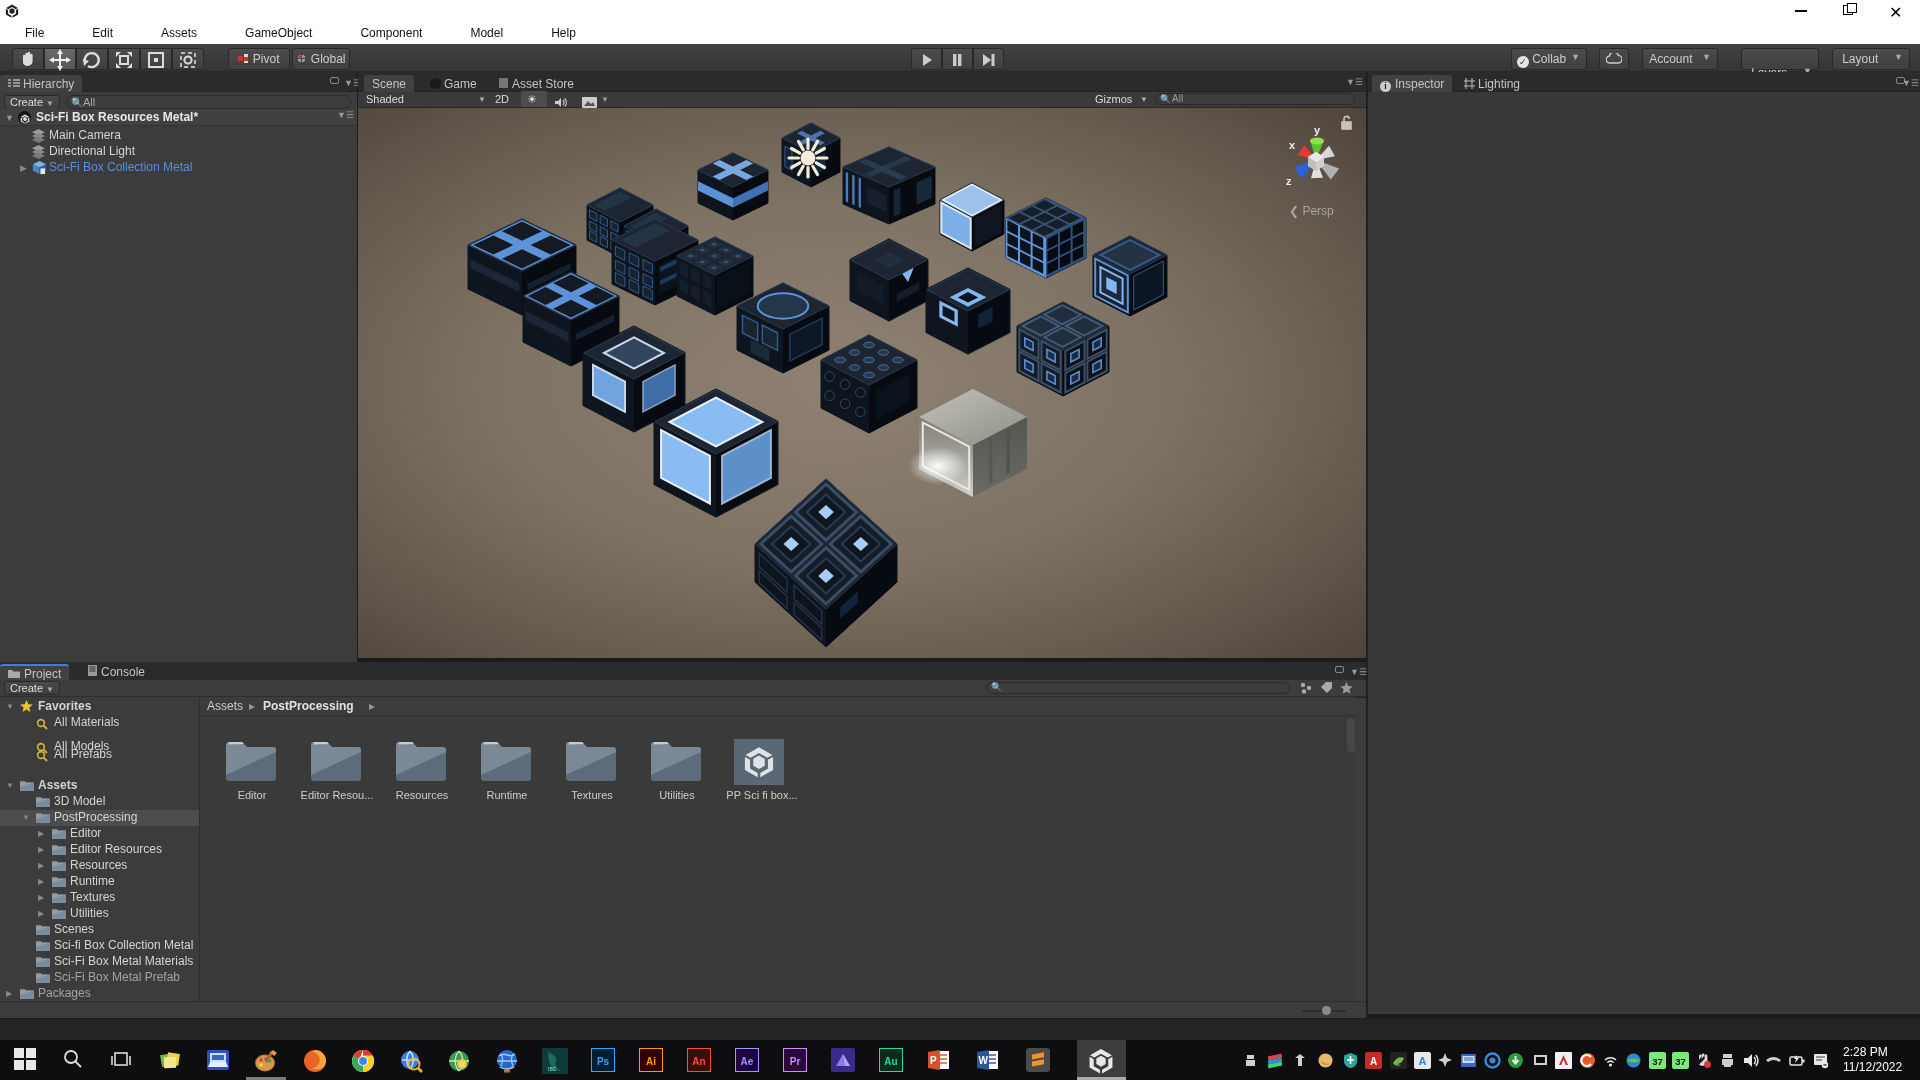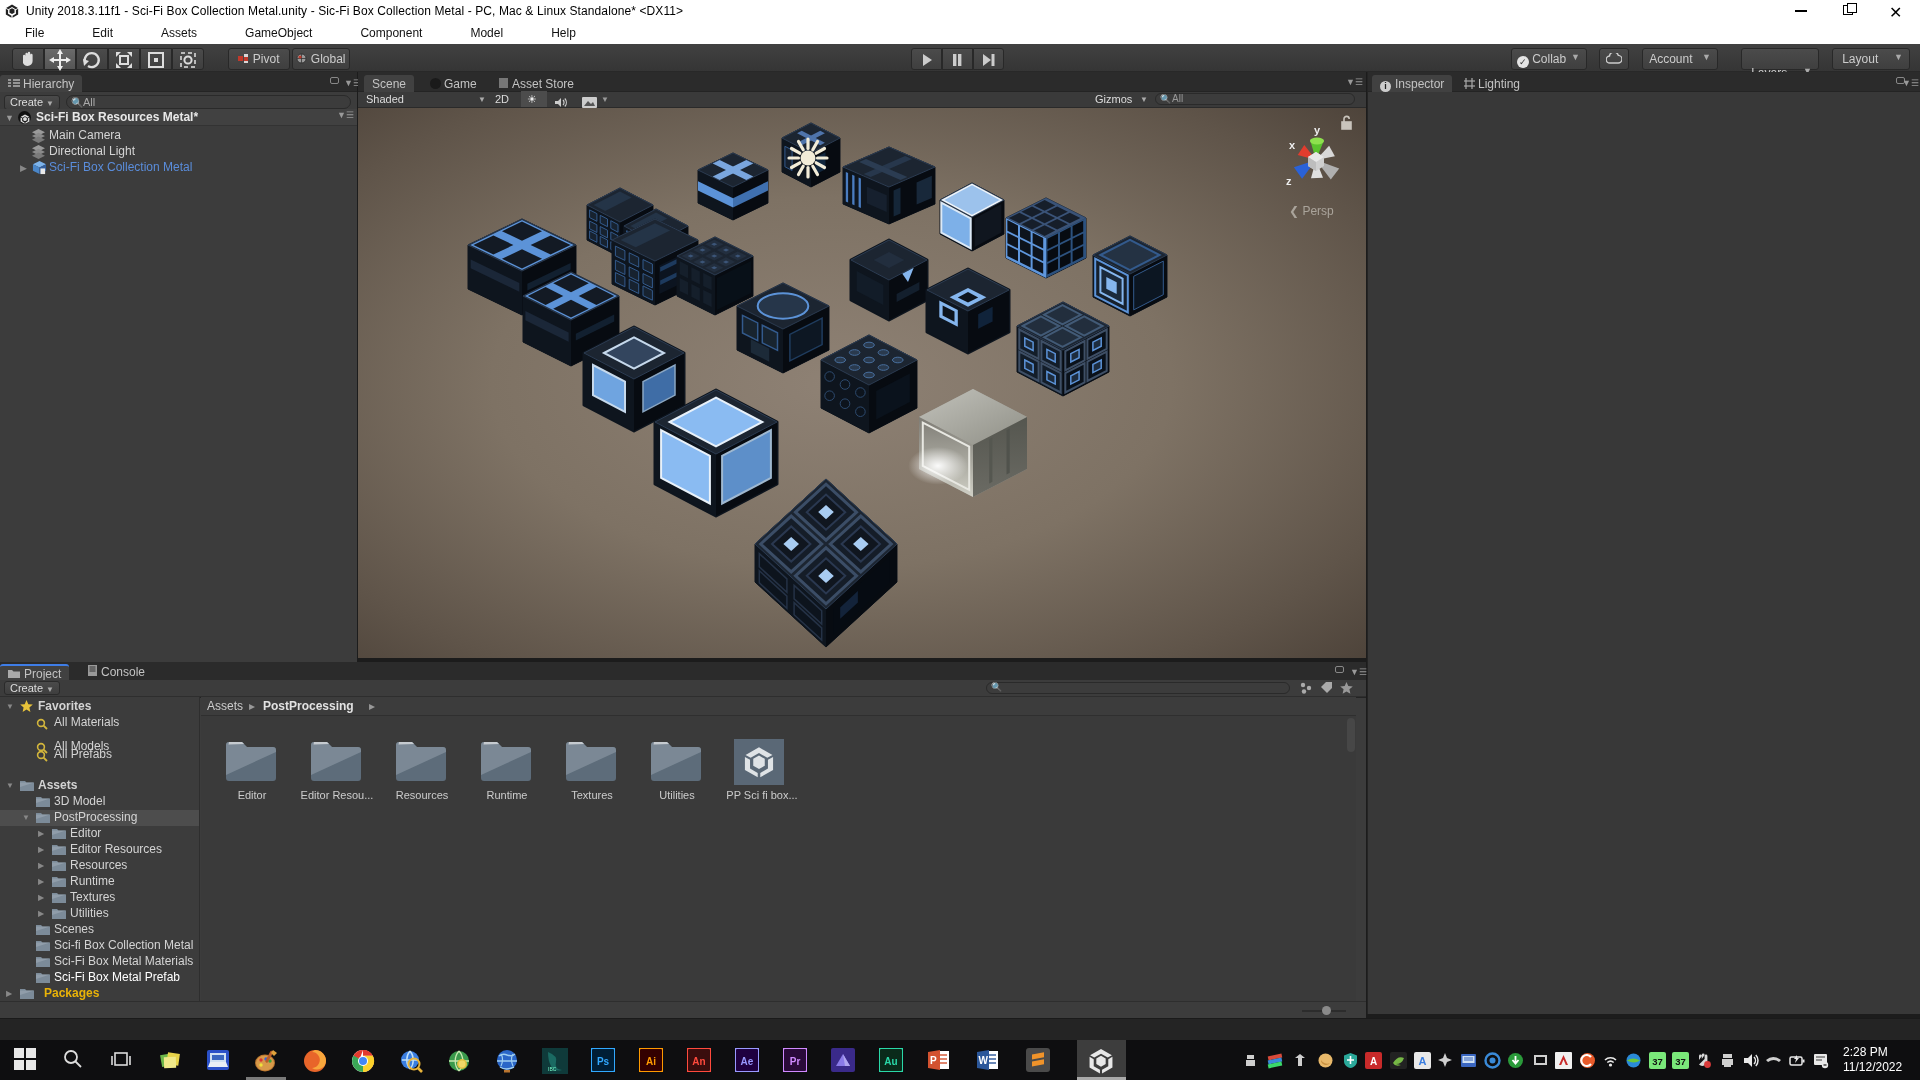--- a/index.html
+++ b/index.html
@@ -21,21 +21,20 @@
 </style></head><body>
 <div id="titlebar" class="abs">
 <span class="abs" style="left:5px;top:4px"><svg width="14" height="14" viewBox="0 0 100 100">
         <g fill="#222">
           <polygon points="50,4 92,28 76,37 50,22 24,37 8,28"></polygon>
           <polygon points="6,34 22,43 22,70 46,84 46,98 6,75"></polygon>
           <polygon points="94,34 78,43 78,70 54,84 54,98 94,75"></polygon>
           <polygon points="50,30 68,40 68,62 50,72 32,62 32,40"></polygon>
         </g>
       </svg></span>
-<span class="abs" style="left:26px;top:4px;letter-spacing:0.1px">Unity 2018.3.11f1 - Sci-Fi Box Collection Metal.unity - Sic-Fi Box Collection Metal - PC, Mac &amp; Linux Standalone* &lt;DX11&gt;</span>
 <span class="abs" style="left:1795px;top:10px;width:12px;height:1.5px;background:#000"></span>
 <span class="abs" style="left:1843px;top:5px;width:10px;height:10px;border:1.5px solid #000"></span>
 <span class="abs" style="left:1847px;top:3px;width:10px;height:10px;border:1.5px solid #000;background:#fff"></span>
 <span class="abs" style="left:1889px;top:3px;font-size:16px;color:#000">✕</span>
 </div>
 <div id="menubar" class="abs" style="padding-left:1px"><span>File</span><span>Edit</span><span>Assets</span><span>GameObject</span><span>Component</span><span>Model</span><span>Help</span></div>
 <div id="toolbar" class="abs">
     <span class="ttool" style="left:12px;border-radius:3px 0 0 3px;padding:0">
       <span style="display:block;margin:-1px 0 0 3px"><svg width="24" height="24" viewBox="0 0 24 24">
           <path d="M7 12 V8 a1.2 1.2 0 0 1 2.4 0 V6 a1.2 1.2 0 0 1 2.4 0 V5 a1.2 1.2 0 0 1 2.4 0 v2 a1.2 1.2 0 0 1 2.4 0 v6 a5 5 0 0 1 -5 5 a5 5 0 0 1 -4.6 -3z" fill="#ddd"></path>
@@ -765,29 +764,29 @@
           <path d="M0 1 h5 l1.5 1.5 H14 V11 H0z" fill="#7c8b99"></path>
           <path d="M0 2.5 L14 2.5 L0 7z" fill="#98a5b0" opacity="0.7"></path>
         </svg>
         <span style="position:absolute;left:54px;top:0;color:#d4d4d4">Sci-Fi Box Metal Materials</span>
       </div>
       <div class="row" style="top:273px;">
         <svg width="14" height="11" viewBox="0 0 14 11" style="position:absolute;left:36px;top:2px">
           <path d="M0 1 h5 l1.5 1.5 H14 V11 H0z" fill="#7c8b99"></path>
           <path d="M0 2.5 L14 2.5 L0 7z" fill="#98a5b0" opacity="0.7"></path>
         </svg>
-        <span style="position:absolute;left:54px;top:0;color:#ffffff">Sci-Fi Box Metal Prefab</span>
+        <span style="position:absolute;left:54px;top:0;color:#a3a3a3">Sci-Fi Box Metal Prefab</span>
       </div>
       <div class="row" style="top:289px;">
         <span style="position:absolute;left:6px;top:3px;color:#888;font-size:8px">▶</span>
         <svg width="14" height="11" viewBox="0 0 14 11" style="position:absolute;left:20px;top:2px">
           <path d="M0 1 h5 l1.5 1.5 H14 V11 H0z" fill="#7c8b99"></path>
           <path d="M0 2.5 L14 2.5 L0 7z" fill="#98a5b0" opacity="0.7"></path>
         </svg>
-        <span style="position:absolute;left:44px;top:0;font-weight:bold;color:#eab308">Packages</span>
+        <span style="position:absolute;left:38px;top:0;font-weight:normal;color:#a3a3a3">Packages</span>
       </div>
     </div>
     <div class="abs" style="left:201px;top:35px;width:1155px;height:304px;background:#3a3a3a">
       <div class="abs" style="left:0;top:0;width:1155px;height:19px;background:#3c3c3c;border-bottom:1px solid #2f2f2f;font-size:12px;color:#ccc">
         <span style="position:absolute;left:6px;top:2px">Assets</span>
         <span style="position:absolute;left:48px;top:2px;color:#999">▸</span>
         <span style="position:absolute;left:62px;top:2px;font-weight:bold;color:#e2e2e2">PostProcessing</span>
         <span style="position:absolute;left:168px;top:2px;color:#999">▸</span>
       </div>
       <svg width="56" height="44" viewBox="0 0 56 44" style="position:absolute;left:23px;top:42px">

